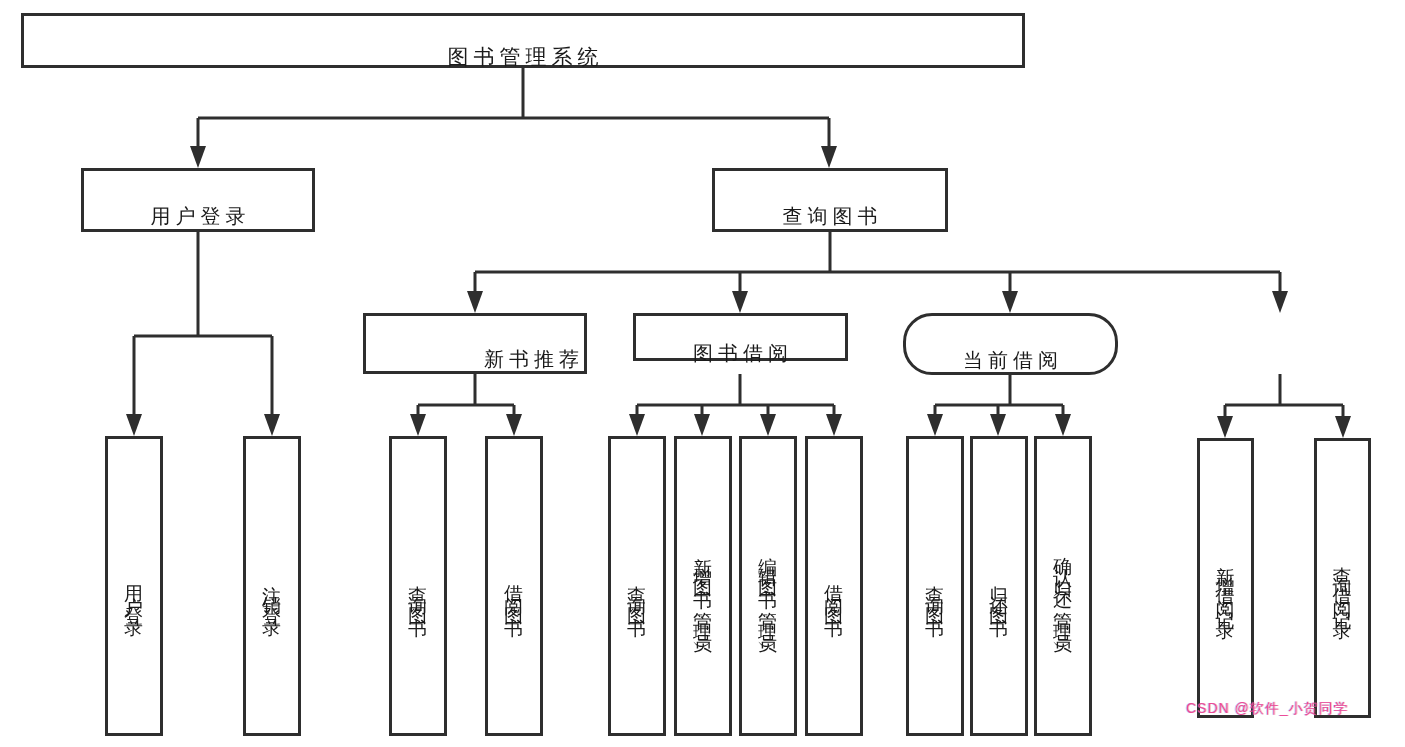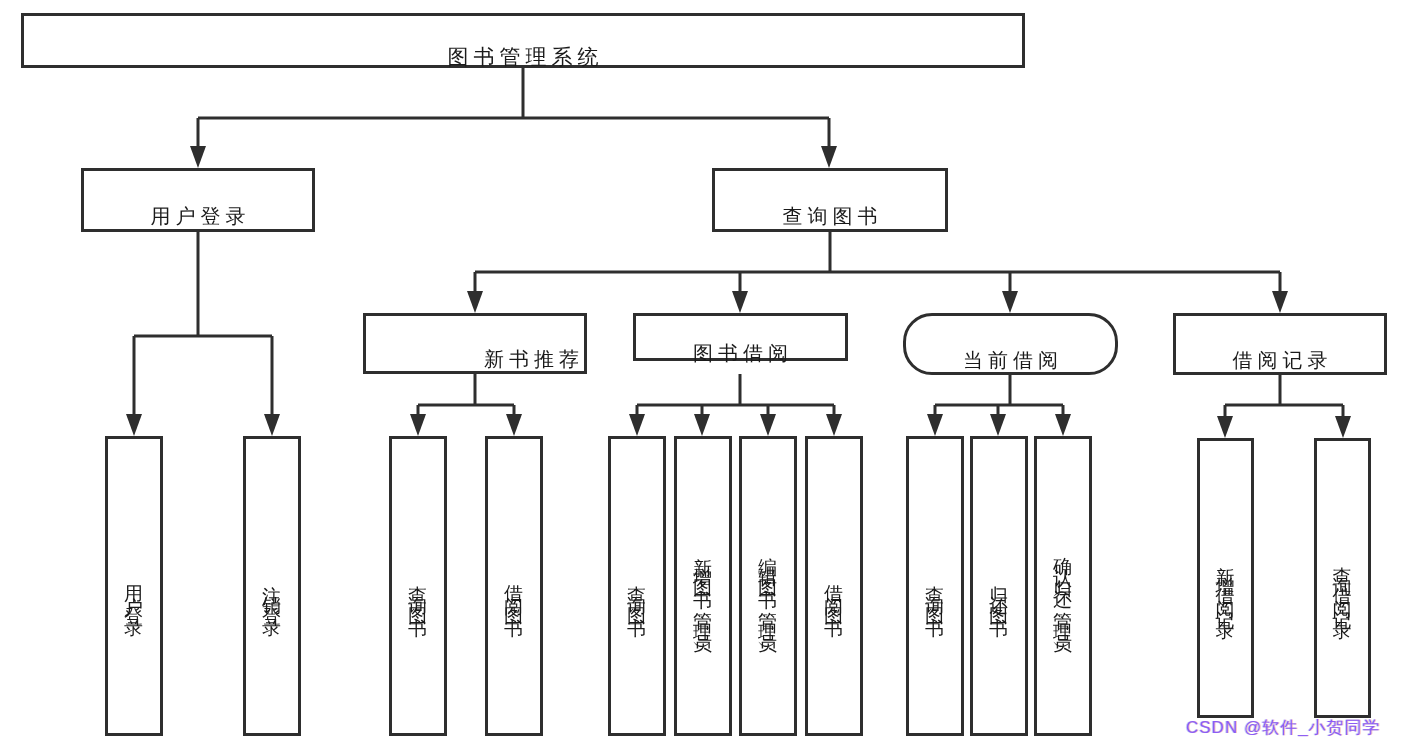--- a/index.html
+++ b/index.html
@@ -17,22 +17,22 @@
     display:flex; align-items:center; justify-content:center;
   }
   .hlabel { font-size:20px; letter-spacing:5px; text-indent:5px; white-space:nowrap;margin-top:32px; }
   .root .hlabel { font-size:21px; }
   .vlabel {
     writing-mode:vertical-rl; text-orientation:mixed;
     font-size:19px; line-height:1; letter-spacing:11px;
     margin-bottom:-11px; white-space:nowrap;
   }
   .watermark {
-    position:absolute; left:1186px; top:716px;
-    font-size:17px; letter-spacing:1px; color:#8b5cf6;
+    position:absolute; left:1186px; top:700px;
+    font-size:14px; letter-spacing:1px; color:#ec4899;
     text-shadow:1px 0 0 rgba(230,90,90,0.35), -1px 0 0 rgba(90,120,230,0.35);
     white-space:nowrap;
   }
 </style>
 </head>
 <body>
 
 <div class="canvas">
 
   <svg class="wires" width="1405" height="747" viewBox="0 0 1405 747">
@@ -78,23 +78,20 @@
 
   <div class="box" style="left:363px; top:313px; width:224px; height:61px;justify-content:flex-end;">
     <span class="hlabel">新书推荐</span>
   </div>
   <div class="box" style="left:633px; top:313px; width:215px; height:48px;">
     <span class="hlabel">图书借阅</span>
   </div>
   <div class="box" style="left:903px; top:313px; width:215px; height:62px;border-radius:29px;">
     <span class="hlabel">当前借阅</span>
   </div>
-  <div class="box" style="left:1173px; top:313px; width:214px; height:62px;">
-    <span class="hlabel">借阅记录</span>
-  </div>
 
   <div class="box" style="left:105px; top:436px; width:58px; height:300px;">
     <span class="vlabel">用户登录</span>
   </div>
   <div class="box" style="left:243px; top:436px; width:58px; height:300px;">
     <span class="vlabel">注销登录</span>
   </div>
 
   <div class="box" style="left:389px; top:436px; width:58px; height:300px;">
     <span class="vlabel">查询图书</span>

